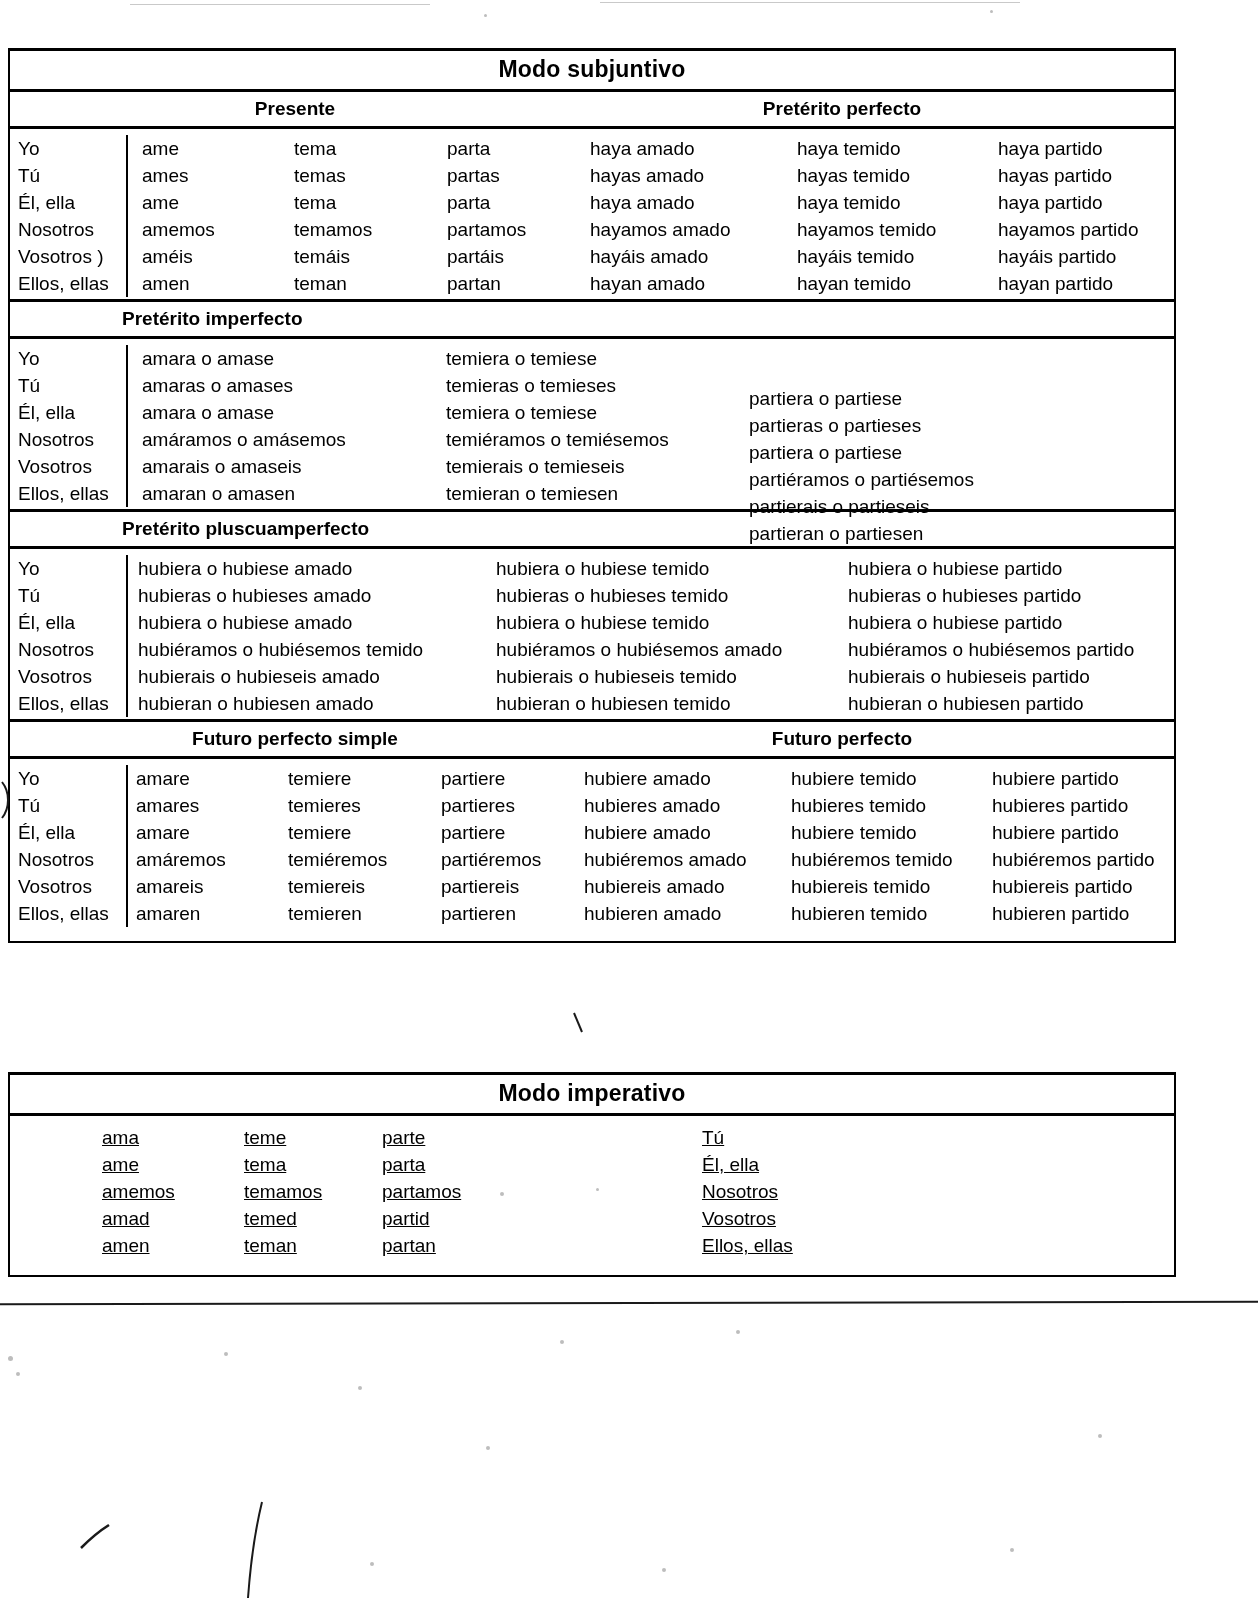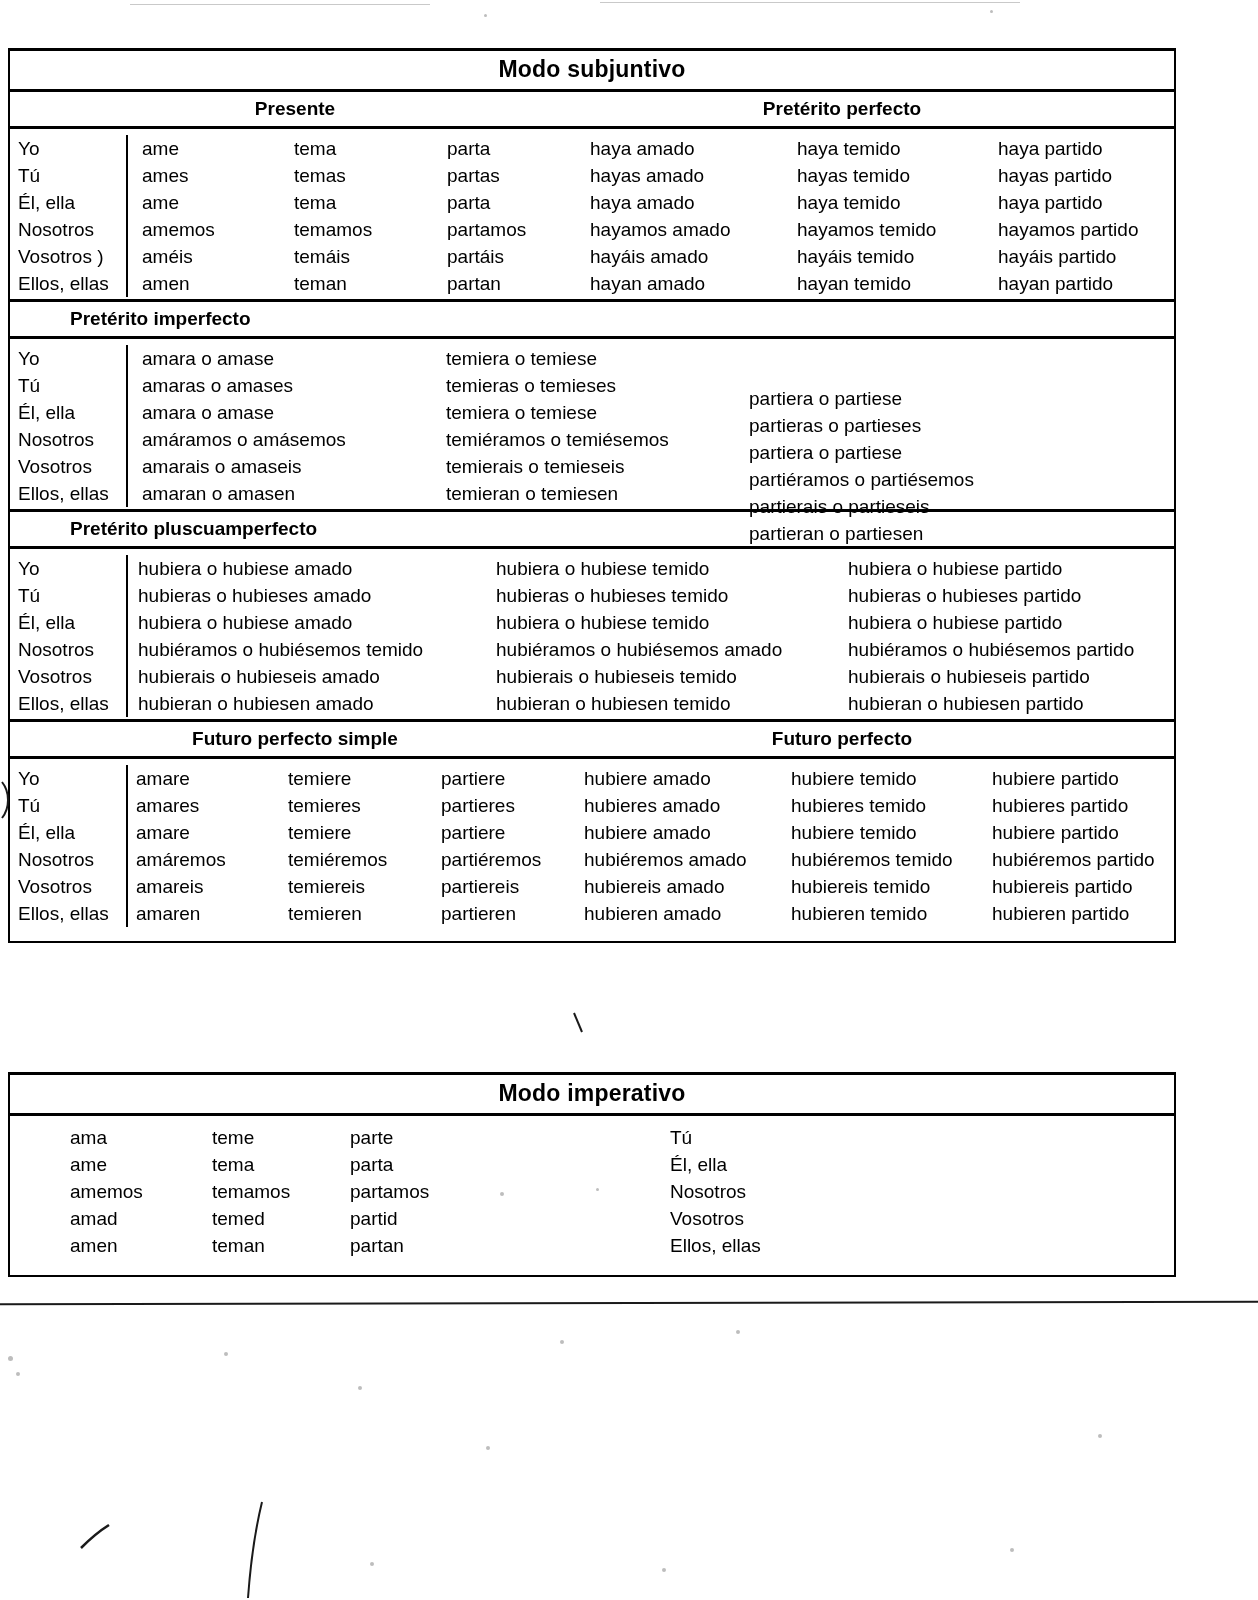--- a/index.html
+++ b/index.html
@@ -79,21 +79,21 @@
   }
   .th-right {
     flex: 1;
     text-align: center;
     box-sizing: border-box;
     padding-right: 40px;
   }
   .th-wide {
     width: 100%;
     box-sizing: border-box;
-    padding-left: 60px;
+    padding-left: 112px;
     text-align: left;
   }
 
   
   .conj-block {
     display: flex;
     padding: 6px 0 2px 0;
   }
   .conj-block.last-block {
     padding-bottom: 14px;
@@ -145,21 +145,22 @@
   .cols-3w .form-cell:nth-child(3) { width: 320px; }
 
   
   .imper-block {
     padding: 8px 0 16px 0;
   }
   .imper-row {
     display: flex;
     line-height: 27px;
     height: 27px;
-    padding-left: 60px;
+    padding-left: 92px;
+    text-decoration: underline;
   }
   .imper-cell {
     font-size: 19px;
     white-space: nowrap;
     box-sizing: border-box;
   }
   .imper-row .imper-cell:nth-child(1) { width: 142px; }
   .imper-row .imper-cell:nth-child(2) { width: 138px; }
   .imper-row .imper-cell:nth-child(3) { width: 320px; }
   .imper-row .imper-cell:nth-child(4) { width: 220px; }

